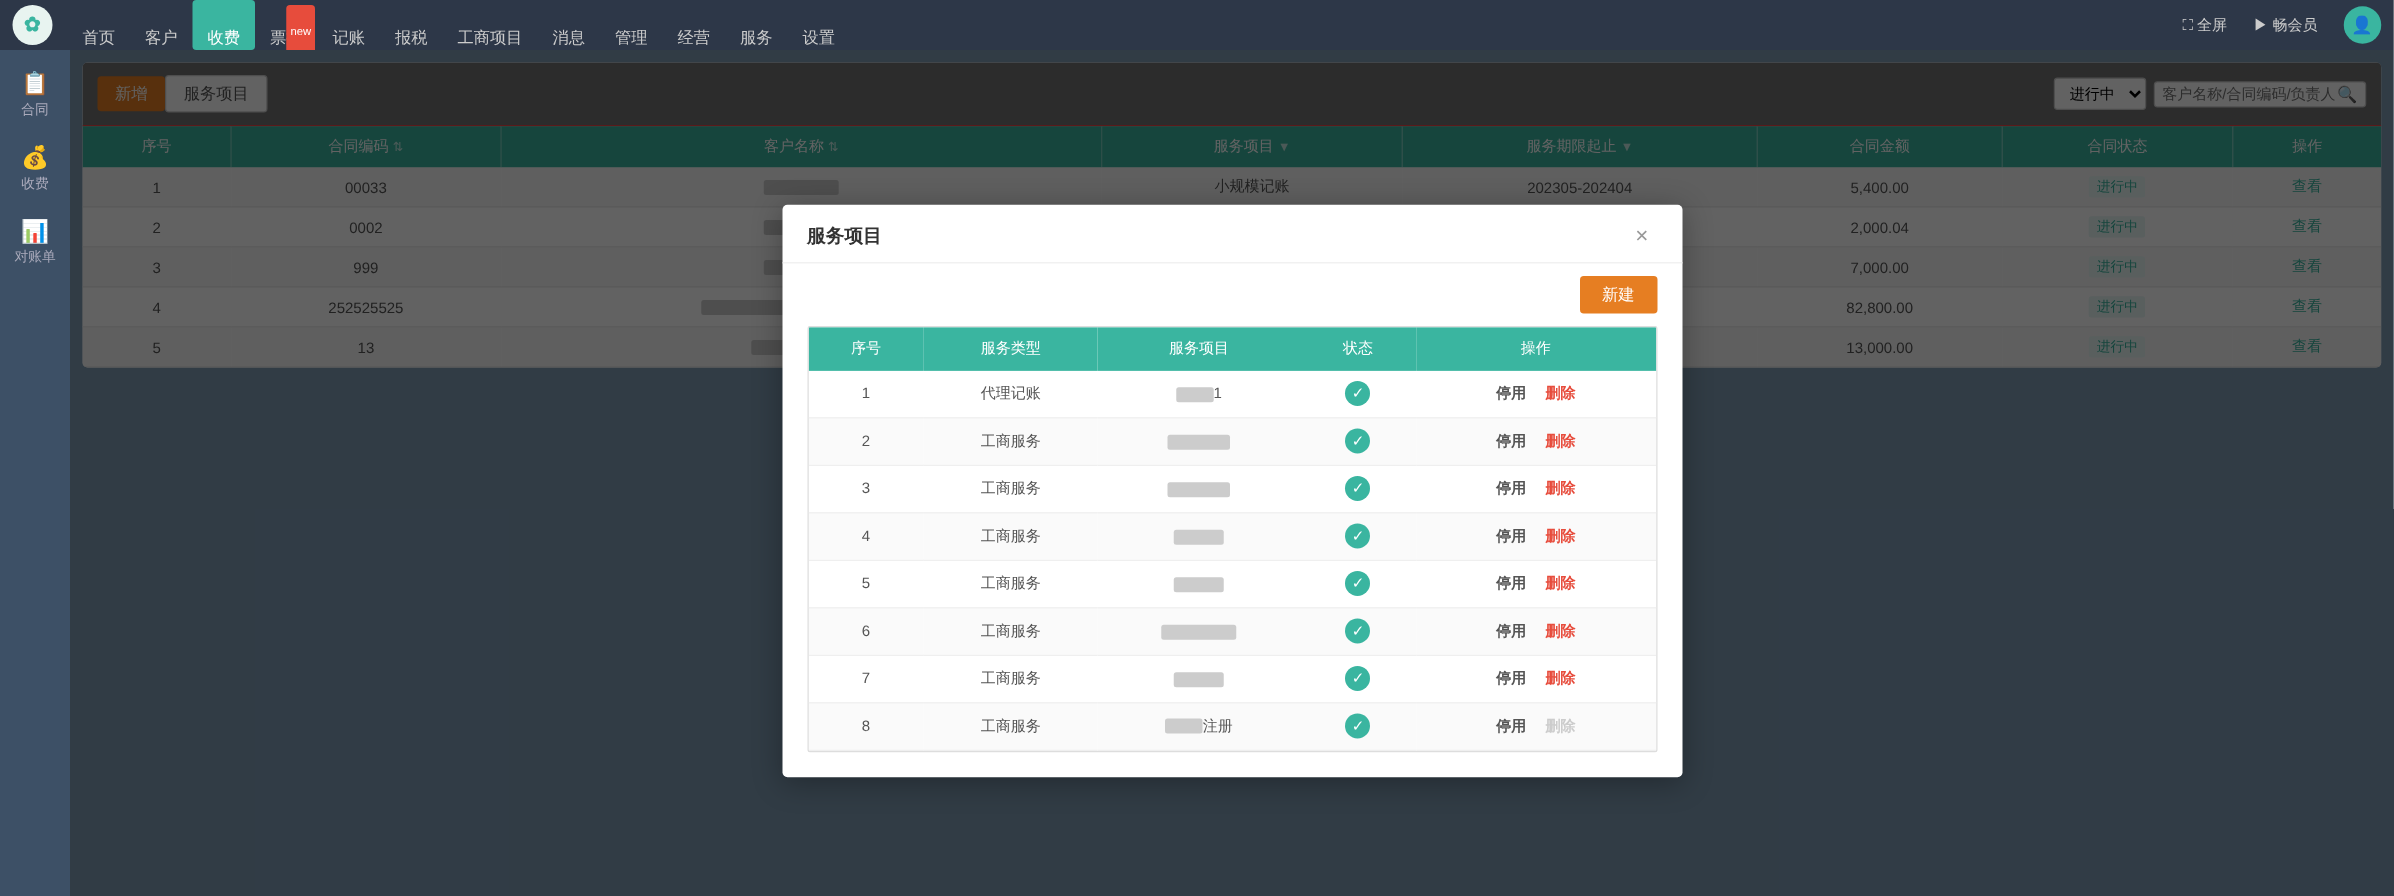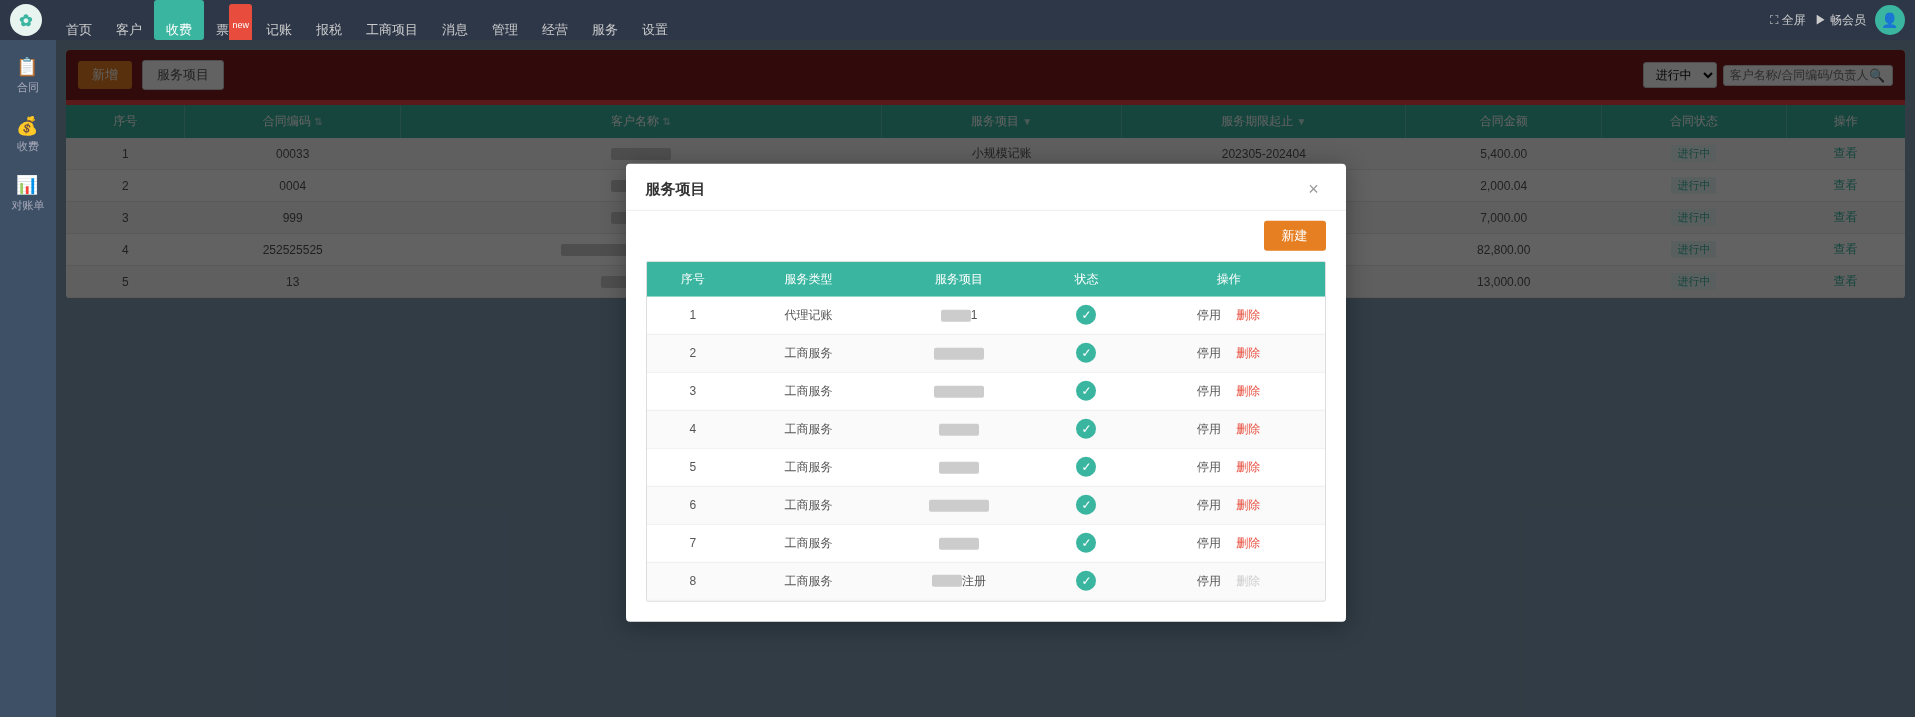--- a/index.html
+++ b/index.html
@@ -24,21 +24,21 @@
     }
     .top-nav .nav-item.active {
       background: #3ab5a0; color: #fff; border-radius: 3px;
     }
     .top-nav .nav-badge {
       position: absolute; top: 4px; right: 2px;
       background: #e74c3c; color: #fff; font-size: 9px;
       padding: 1px 3px; border-radius: 3px;
     }
     .top-nav-right {
-      margin-left: auto; display: flex; align-items: center; gap: 9px;
+      margin-left: auto; display: flex; align-items: center; gap: 21px;
       color: #ccc; font-size: 12px;
     }
     .top-nav-right .avatar {
       width: 30px; height: 30px; background: #3ab5a0;
       border-radius: 50%; display: flex; align-items: center;
       justify-content: center; color: #fff; font-size: 14px;
     }
 
     
     .main-layout { display: flex; height: calc(717px - 40px); }
@@ -62,22 +62,22 @@
     }
 
     
     .main-panel {
       margin: 10px; background: #fff; border-radius: 4px;
       overflow: hidden;
     }
 
     
     .toolbar {
-      display: flex; align-items: center; gap: 10px;
-      padding: 10px 12px; background: #7f1d1d; border-bottom: 5px solid #ef4444;
+      display: flex; align-items: center; gap: 0;
+      padding: 10px 12px; background: #737373; border-bottom: 1px solid #ef4444;
     }
     .btn-new-orange {
       background: #e67e22; color: #fff; border: none;
       padding: 5px 14px; border-radius: 3px; cursor: pointer; font-size: 13px;
     }
     .btn-service {
       background: #fff; color: #555; border: 1px solid #ccc;
       padding: 5px 14px; border-radius: 3px; cursor: pointer; font-size: 13px;
     }
     .toolbar-right {
@@ -181,21 +181,21 @@
       padding: 8px 12px; font-size: 12px; text-align: center; color: #555;
     }
     .check-icon {
       display: inline-flex; width: 20px; height: 20px;
       background: #3ab5a0; border-radius: 50%;
       align-items: center; justify-content: center; color: #fff;
       font-size: 12px;
     }
     .action-btn {
       background: none; border: none; cursor: pointer;
-      font-size: 12px; padding: 2px 6px;
+      font-size: 12px; padding: 2px 6px; font-weight: bold;
     }
     .action-btn.stop { color: #555; }
     .action-btn.delete { color: #e74c3c; }
   </style>
 </head>
 <body>
 
 <div style="width:1915px; height:717px; overflow:hidden;">
 
   <nav class="top-nav">
@@ -307,21 +307,21 @@
               <td>00033</td>
               <td><span class="blurred-text">&nbsp;&nbsp;&nbsp;&nbsp;&nbsp;&nbsp;&nbsp;&nbsp;</span></td>
               <td>小规模记账</td>
               <td>202305-202404</td>
               <td>5,400.00</td>
               <td><span class="status-badge">进行中</span></td>
               <td><span class="tag-link">查看</span></td>
             </tr>
             <tr>
               <td>2</td>
-              <td>0004</td>
+              <td>0002</td>
               <td><span class="blurred-text">&nbsp;&nbsp;&nbsp;&nbsp;&nbsp;&nbsp;</span></td>
               <td>小规模记账</td>
               <td>202305-202404</td>
               <td>2,000.04</td>
               <td><span class="status-badge">进行中</span></td>
               <td><span class="tag-link">查看</span></td>
             </tr>
             <tr>
               <td>3</td>
               <td>999</td>

